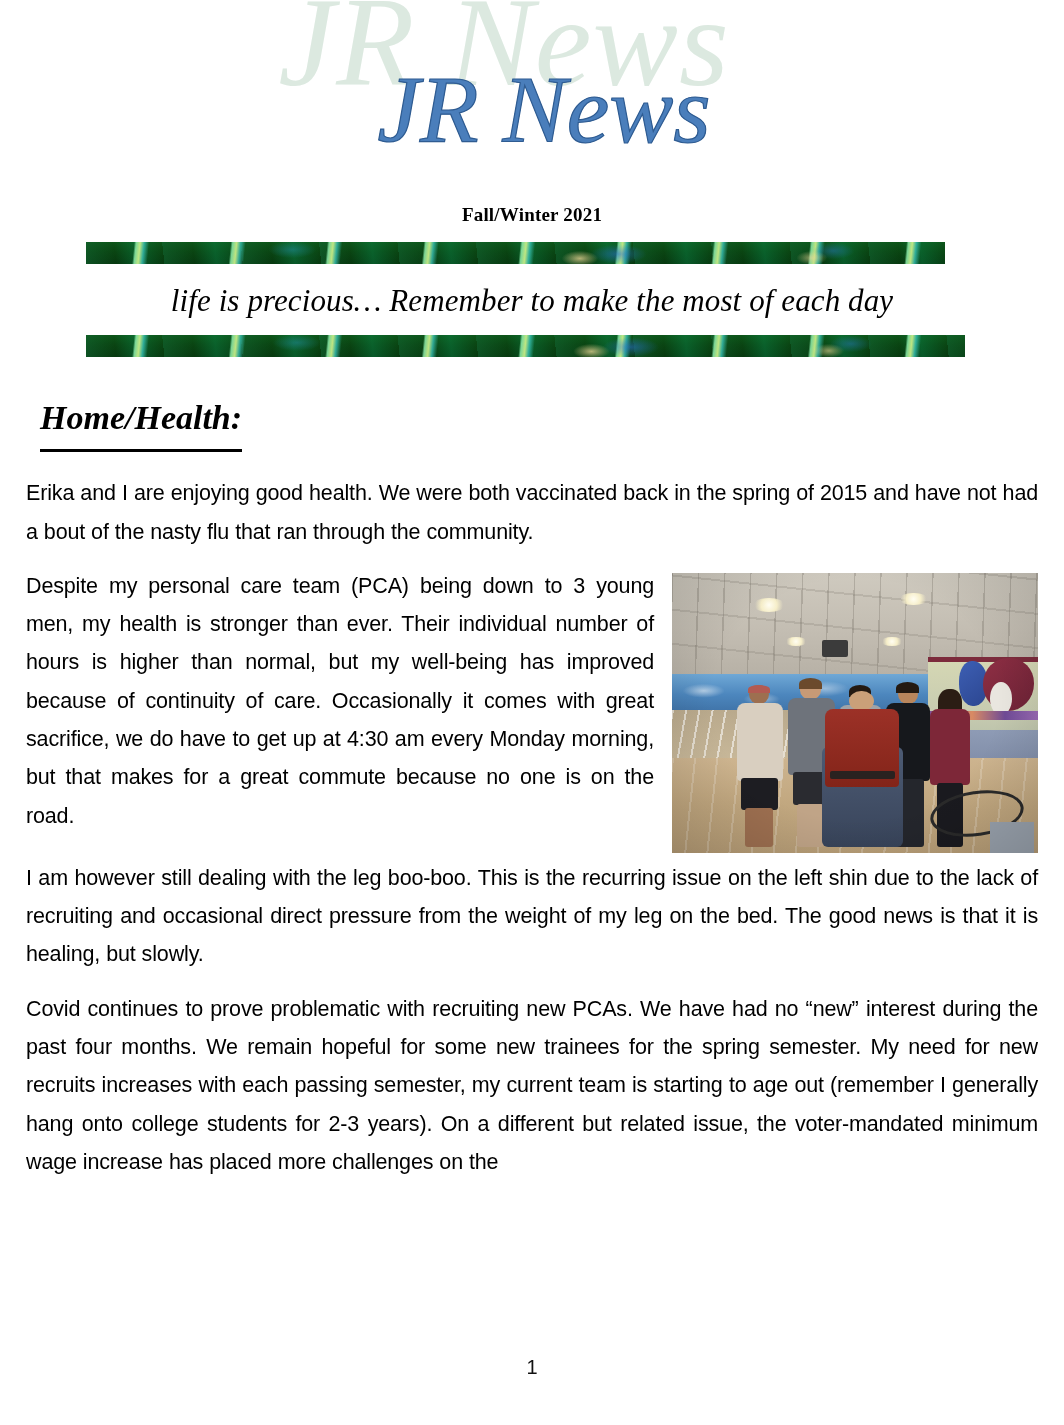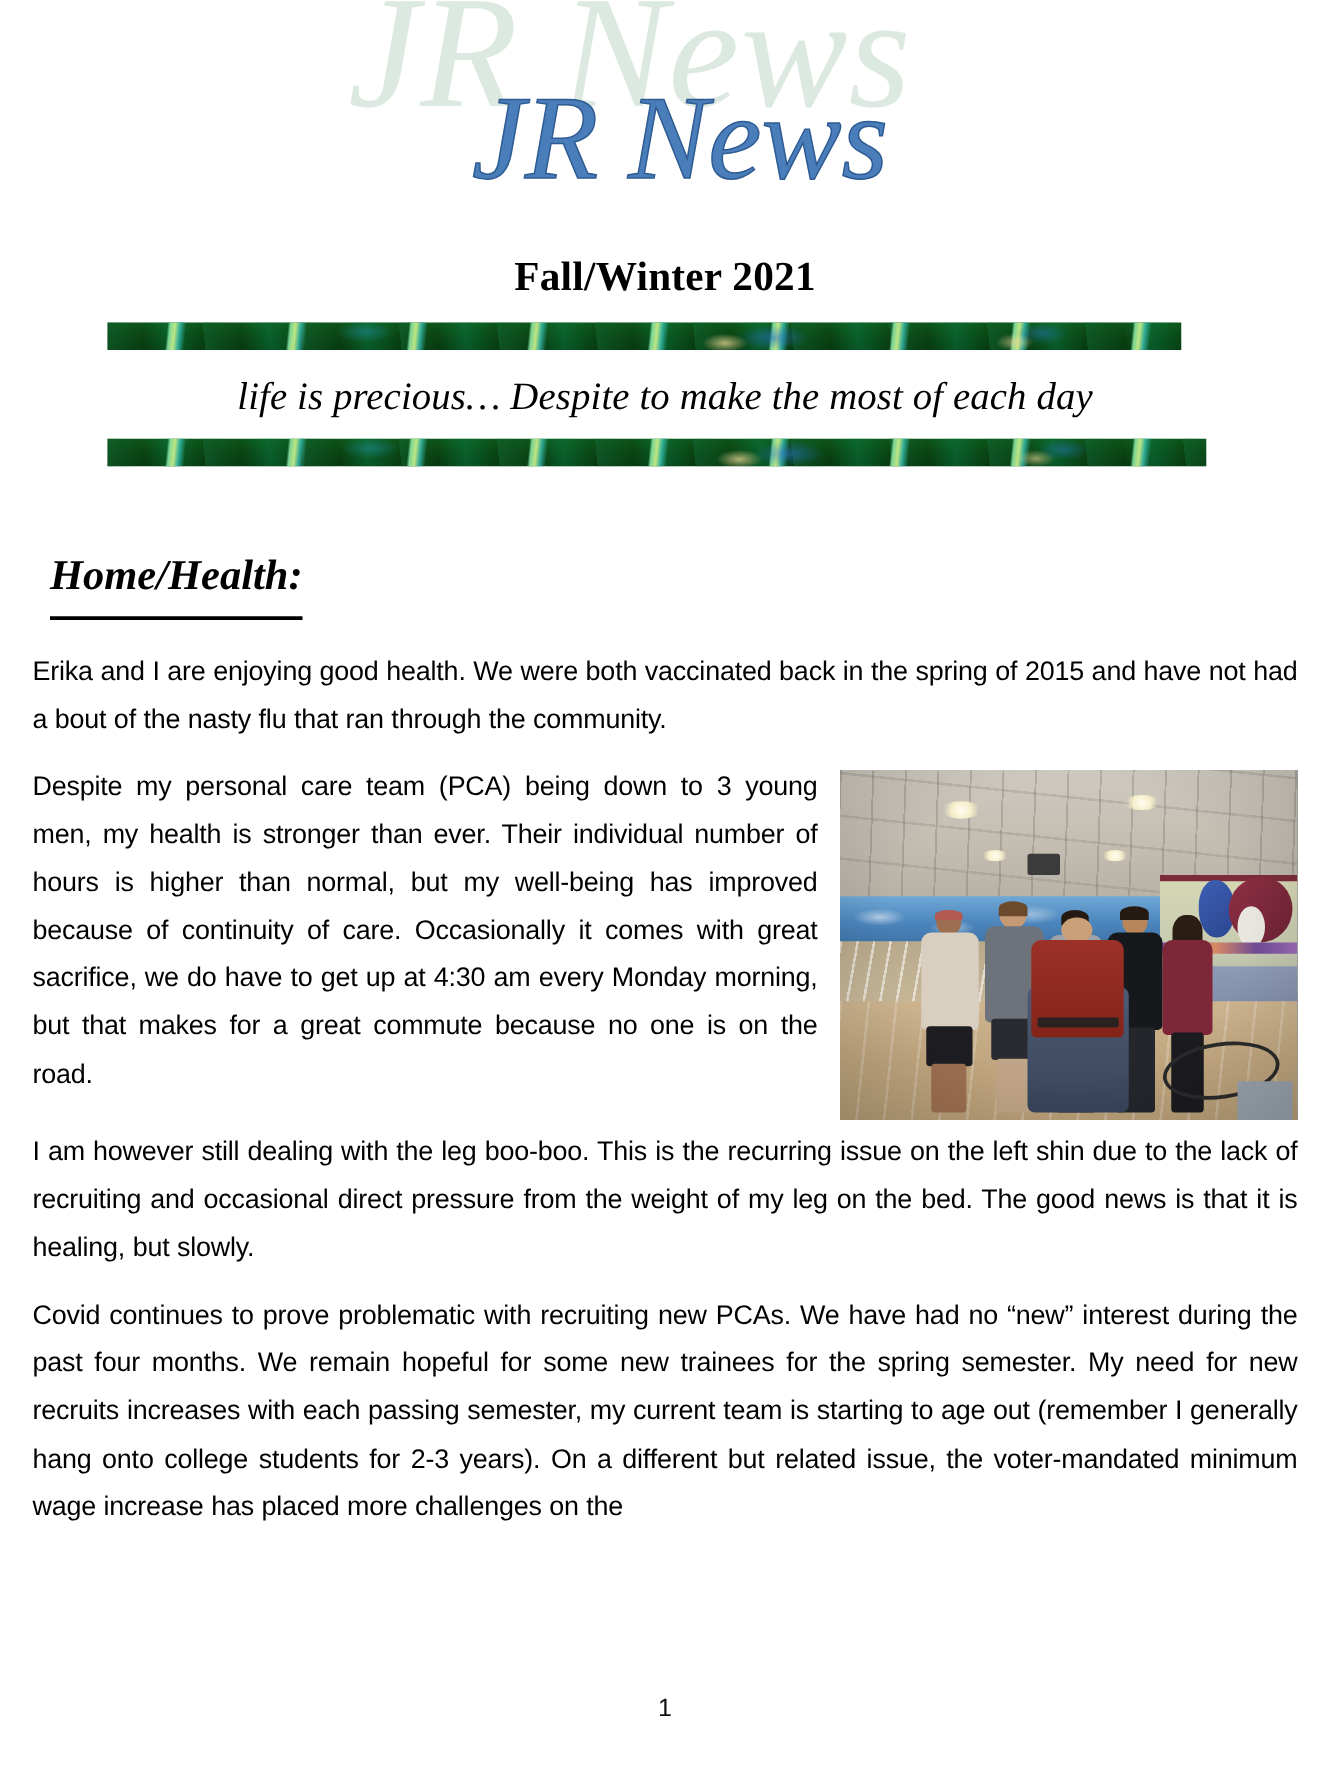--- a/index.html
+++ b/index.html
@@ -64,21 +64,21 @@
   .masthead-title .title-inner {
     display: inline-block;
     transform: translateX(12px);
   }
 
   
   .issue-line {
     text-align: center;
     font-family: "Liberation Serif", "DejaVu Serif", serif;
     font-weight: bold;
-    font-size: 33px;
+    font-size: 19px;
     line-height: 1.15;
     margin-top: 14px;
     letter-spacing: 0.2px;
   }
   .headline {
     text-align: center;
     font-family: "Liberation Serif", "DejaVu Serif", serif;
     font-weight: bold;
     font-style: italic;
     font-size: 32px;
@@ -152,21 +152,20 @@
     font-style: italic;
     font-size: 34px;
     line-height: 1.1;
     margin-left: 14px;
     margin-bottom: 22px;
   }
   .section-head span {
     display: inline-block;
     border-bottom: 3px solid #000;
     padding-bottom: 13px;
-    margin-top: 27px;
   }
 
   .photo-wrap {
     float: right;
     width: 366px;
     height: 280px;
     margin: 6px 0 6px 18px;
     position: relative;
     overflow: hidden;
     background: #2b2b2b;
@@ -314,21 +313,21 @@
 
   <div class="masthead">
     <div class="masthead-ghost"><span class="ghost-inner">JR News</span></div>
     <div class="masthead-title"><span class="title-inner">JR News</span></div>
   </div>
 
   <div class="issue-line">Fall/Winter 2021</div>
 
   <div class="band band-top"></div>
 
-  <div class="tagline">life is precious… Despite to make the most of each day</div>
+  <div class="tagline">life is precious… Remember to make the most of each day</div>
 
   <div class="band band-bottom"></div>
 
   <div class="content">
 
     <div class="section-head"><span>Home/Health:</span></div>
 
     <p class="body-text">Erika and I are enjoying good health. We were both vaccinated back in the spring of 2015 and have not had a bout of the nasty flu that ran through the community.</p>
 
     <div class="clearfix">

